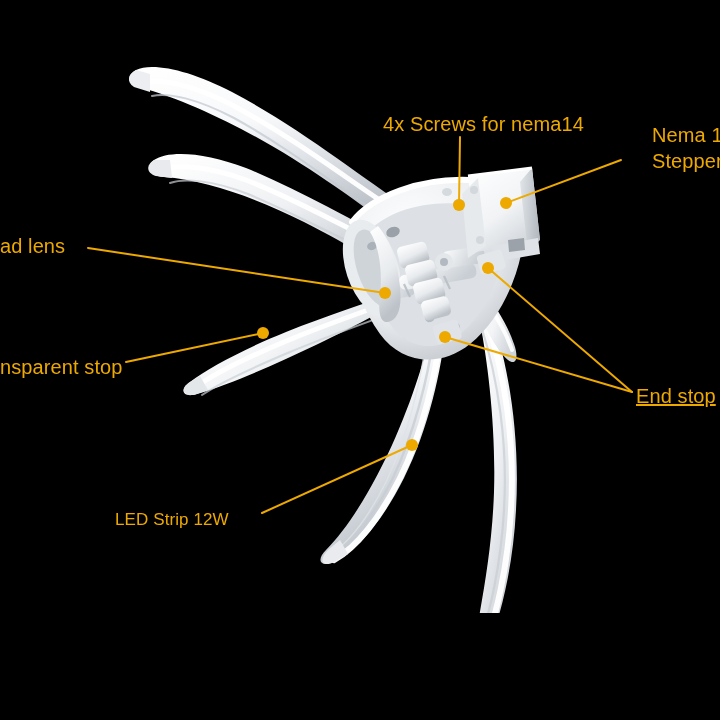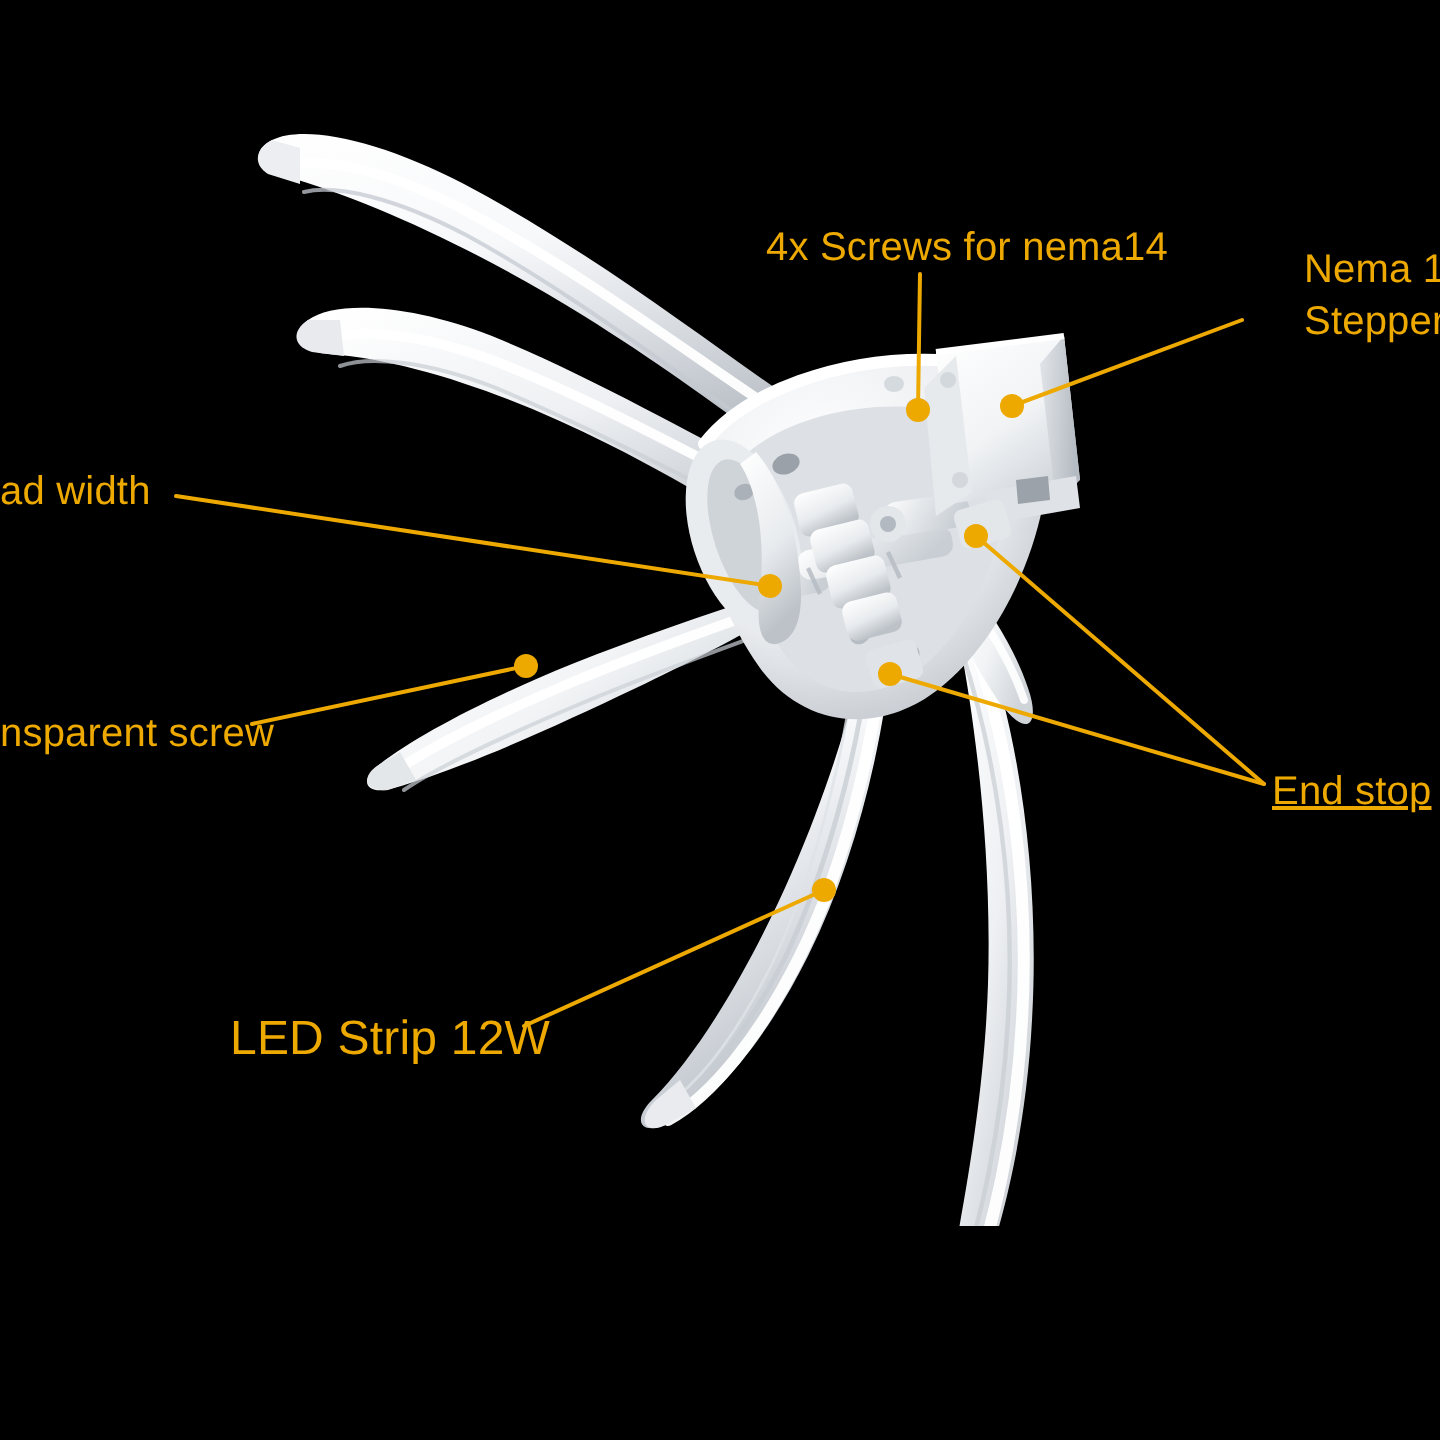--- a/index.html
+++ b/index.html
@@ -295,28 +295,28 @@
   <div class="anno-label" id="lbl-screws" style="left: 383px; top: 112px; color: rgb(237, 169, 0); font-size: 20px;">
       <div>4x Screws for nema14</div>
     </div>
 
   <div class="anno-label two-line" id="lbl-stepper-motor" style="left: 652px; top: 122px; color: rgb(237, 169, 0); font-size: 20px;">
       <div>Nema 1</div>
       <div>Stepper m</div>
     </div>
 
   <div class="anno-label" id="lbl-lead-screw" style="left: 0px; top: 234px; color: rgb(237, 169, 0); font-size: 20px;">
-      <div>ad width</div>
+      <div>ad lens</div>
     </div>
 
   <div class="anno-label" id="lbl-transparent-lens" style="left: 0px; top: 355px; color: rgb(237, 169, 0); font-size: 20px;">
-      <div>nsparent screw</div>
+      <div>nsparent stop</div>
     </div>
 
   <div class="anno-label" id="lbl-end-stop" style="left: 636px; top: 384px; color: rgb(237, 169, 0); font-size: 20px; text-decoration: underline;">
       <div>End stop</div>
     </div>
 
-  <div class="anno-label two-line" id="lbl-led-strip" style="left: 115px; top: 507px; color: rgb(237, 169, 0); font-size: 24px;">
+  <div class="anno-label two-line" id="lbl-led-strip" style="left: 115px; top: 507px; color: rgb(237, 169, 0); font-size: 17px;">
       <div>LED Strip 12W</div>
     </div>
 
 </div>
 
 </body></html>

